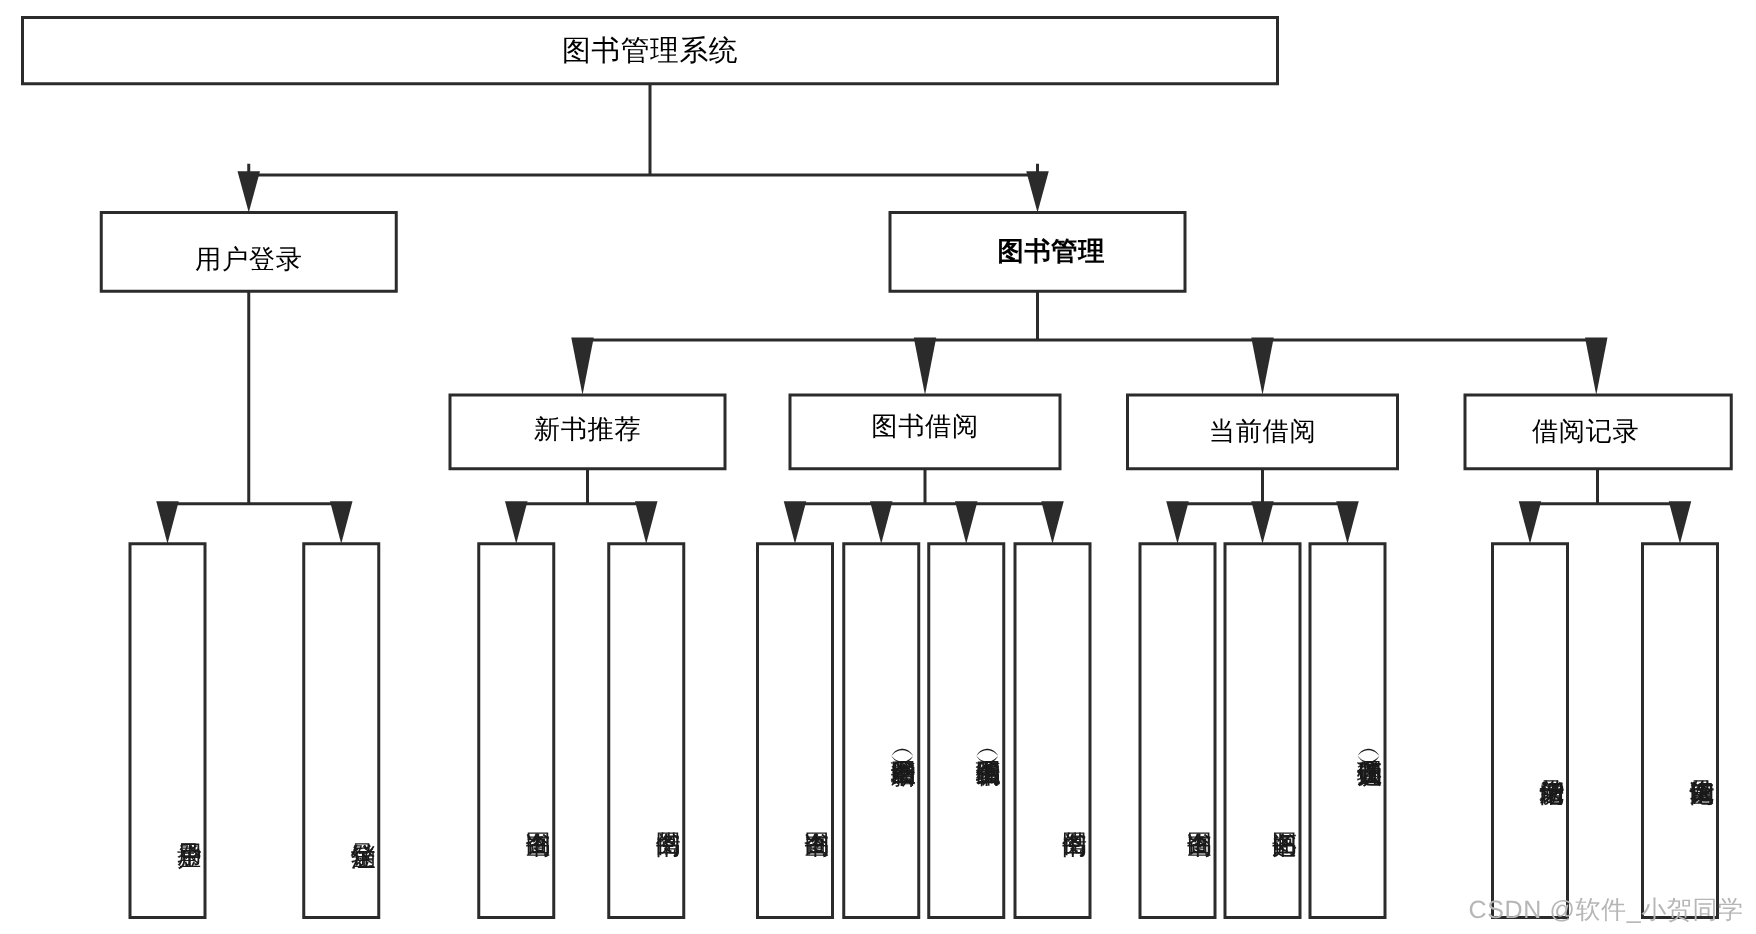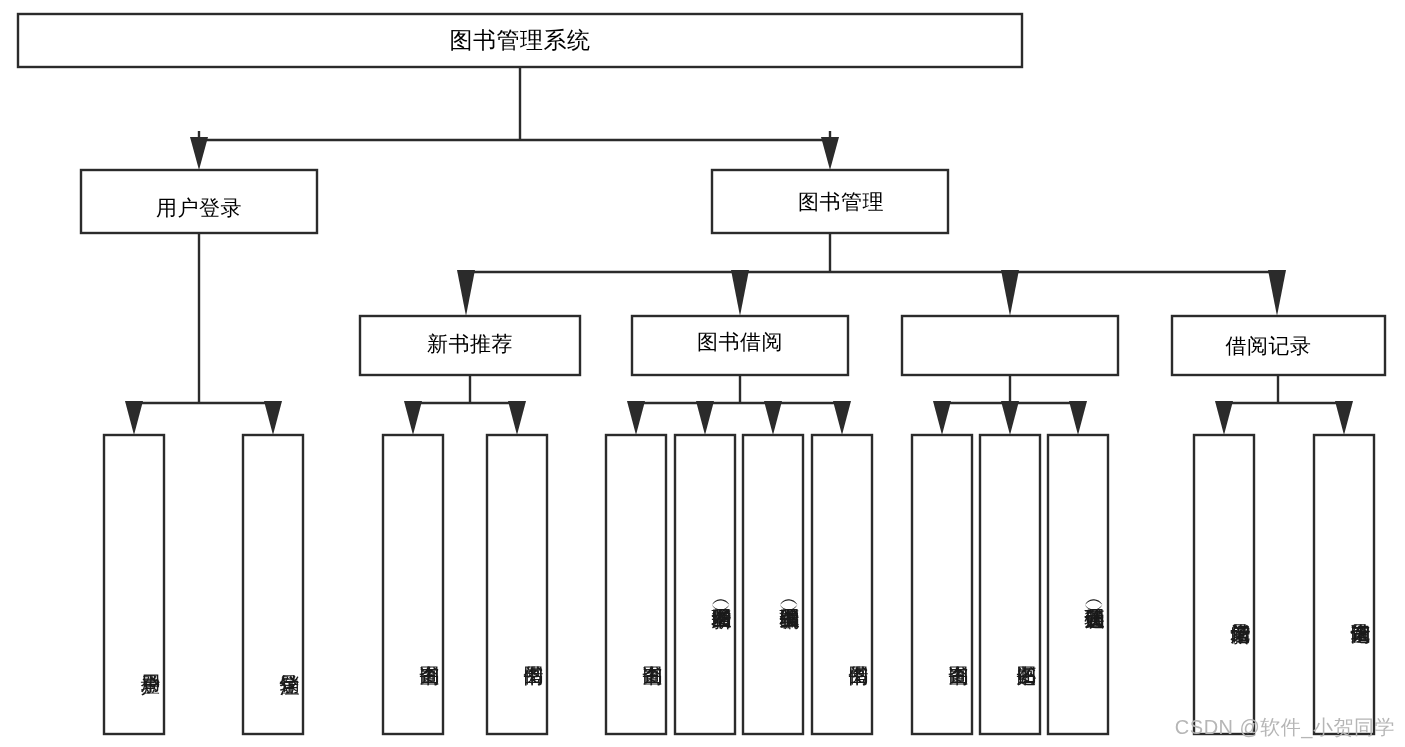--- a/index.html
+++ b/index.html
@@ -161,24 +161,25 @@
       <rect class="node-box" x="1048" y="435" width="60" height="299"></rect>
 
       <rect class="node-box" x="1194" y="435" width="60" height="299"></rect>
       <rect class="node-box" x="1314" y="435" width="60" height="299"></rect>
     </g>
   </svg>
 
   <div class="node-label-h" style="left:18px; top:14px; width:1004px; height:53px; font-size:23px;">图书管理系统</div>
 
   <div class="node-label-h" style="left:81px; top:170px; width:236px; height:75px;border-radius:16px;">用户登录</div>
-  <div class="node-label-h" style="left:712px; top:170px; width:258px; height:63px;">图书管理</div>
+  <div class="node-label-h" style="left:712px; top:170px; width:258px; height:63px;font-weight:bold;">图书管理</div>
 
   <div class="node-label-h" style="left:360px; top:316px; width:220px; height:55px;">新书推荐</div>
   <div class="node-label-h" style="left:632px; top:316px; width:216px; height:51px;">图书借阅</div>
+  <div class="node-label-h" style="left:902px; top:316px; width:216px; height:59px;">当前借阅</div>
   <div class="node-label-h" style="left:1172px; top:316px; width:193px; height:59px;">借阅记录</div>
 
   <div class="node-label-v" style="left:104px; top:435px; width:60px; height:299px; padding-top:74px;">用户登录</div>
   <div class="node-label-v" style="left:243px; top:435px; width:60px; height:299px; padding-top:74px;">注销登录</div>
 
   <div class="node-label-v" style="left:383px; top:435px; width:60px; height:299px; padding-top:65px;">查询图书</div>
   <div class="node-label-v" style="left:487px; top:435px; width:60px; height:299px; padding-top:65px;">借阅图书</div>
 
   <div class="node-label-v" style="left:606px; top:435px; width:60px; height:299px; padding-top:65px;">查询图书</div>
   <div class="node-label-v" style="left:675px; top:435px; width:60px; height:299px; padding-top:8px;">新增图书（管理员）</div>

